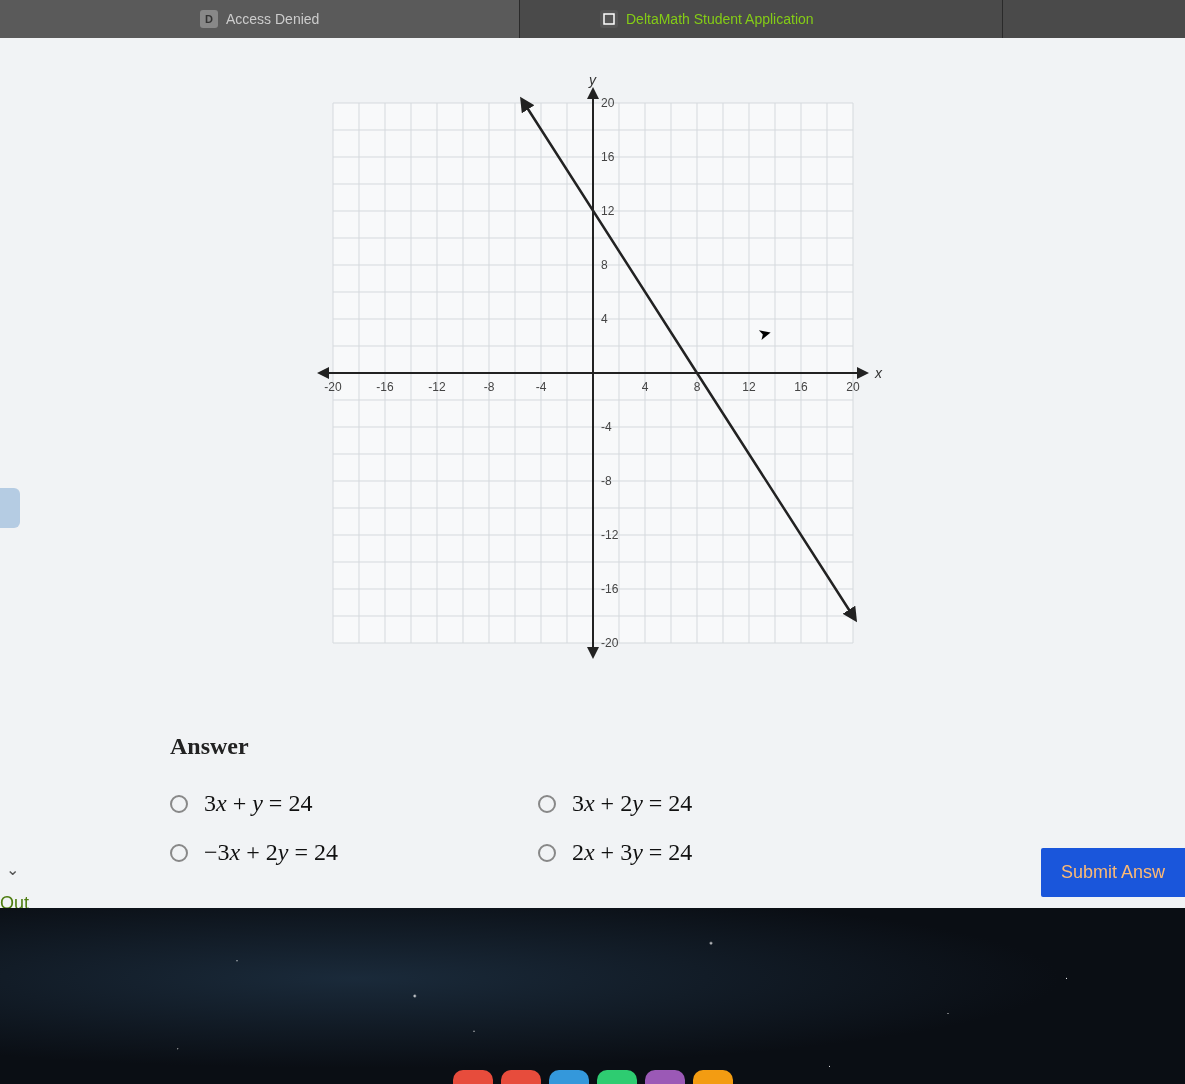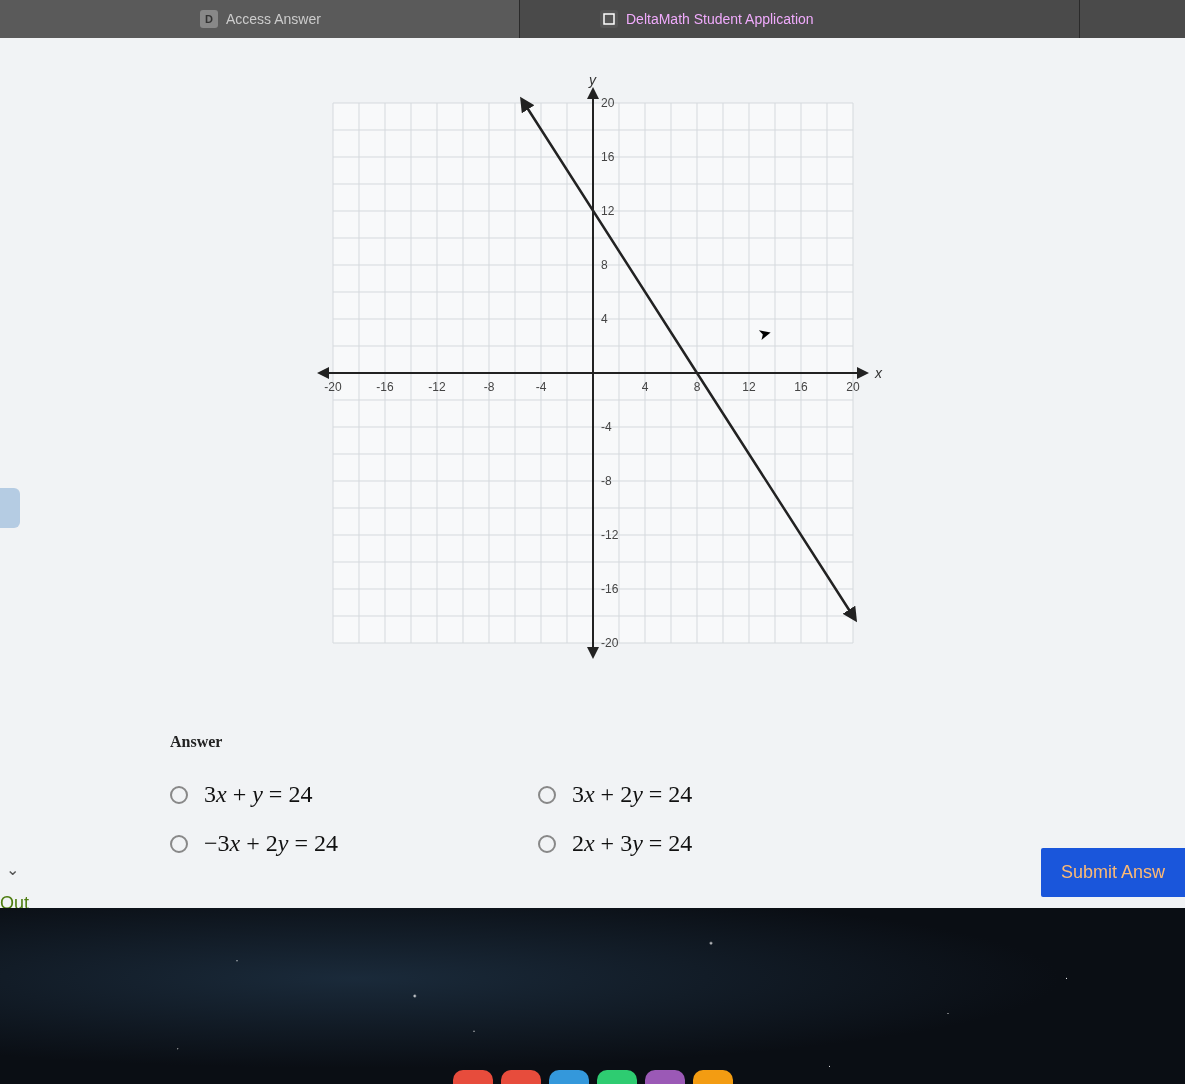--- a/index.html
+++ b/index.html
@@ -21,21 +21,21 @@
       display: flex;
       align-items: center;
       padding: 0 18px;
       color: #ccc;
       font-size: 14px;
       border-right: 1px solid #2a2a2a;
       gap: 8px;
       flex: 0 0 auto;
     }
     .tab.tab1 { width: 520px; background: #5a5a5a; padding-left: 200px; }
-    .tab.tab2 { width: 560px; background: #4a4a4a; color: #f0abfc; padding-left: 80px; }
+    .tab.tab2 { width: 483px; background: #4a4a4a; color: #84cc16; padding-left: 80px; }
     .tab-icon-d {
       width: 18px; height: 18px; background: #888; border-radius: 3px;
       display: inline-flex; align-items: center; justify-content: center;
       font-size: 11px; font-weight: bold; color: #333;
     }
     .tab-icon-dm {
       width: 18px; height: 18px; background: #555; border-radius: 3px;
       display: inline-flex; align-items: center; justify-content: center;
     }
     .content {
@@ -69,21 +69,21 @@
       margin-bottom: 50px;
     }
     svg.chart { display: block; }
     .answer-section {
       margin-left: 170px;
       margin-right: 20px;
       margin-top: 60px;
     }
     .answer-title {
       font-family: Georgia, "Times New Roman", serif;
-      font-size: 16px;
+      font-size: 24px;
       font-weight: bold;
       color: #222;
       margin-bottom: 30px;
     }
     .options-row {
       display: flex;
       gap: 200px;
     }
     .options-col {
       display: flex;
@@ -166,21 +166,21 @@
       color: #555;
       font-size: 16px;
     }
   </style>
 </head>
 <body>
 
 <div class="tab-bar">
   <div class="tab tab1">
     <span class="tab-icon-d">D</span>
-    <span>Access Answer</span>
+    <span>Access Denied</span>
   </div>
   <div class="tab tab2">
     <span class="tab-icon-dm">
       <svg width="12" height="12" viewBox="0 0 12 12">
           <rect x="1" y="1" width="10" height="10" fill="none" stroke="#fff" stroke-width="1.5"></rect>
         </svg>
     </span>
     <span>DeltaMath Student Application</span>
   </div>
 </div>

